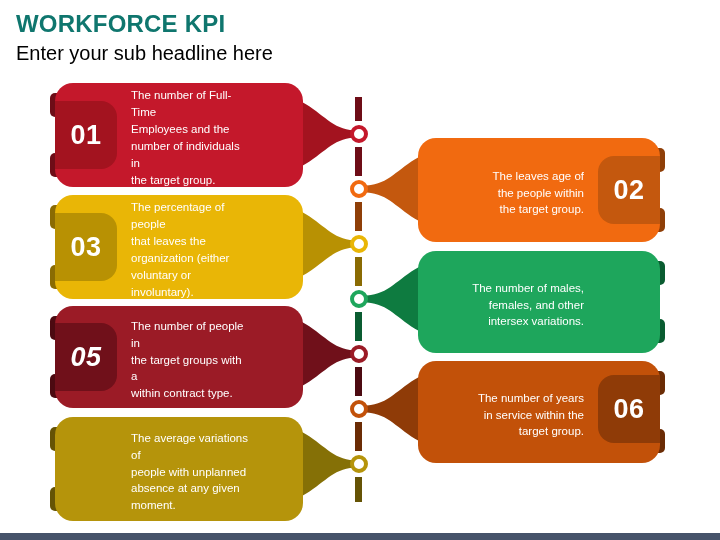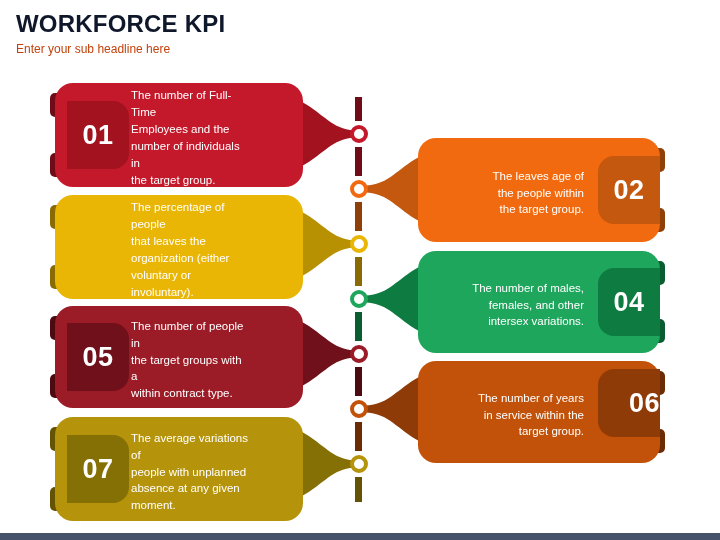--- a/index.html
+++ b/index.html
@@ -6,26 +6,26 @@
   .slide{
     position:relative;
     width:720px;height:540px;
     background:#ffffff;
     overflow:hidden;
     font-family:"Liberation Sans", sans-serif;
     margin:0 auto;
   }
   .title{
     position:absolute;left:16px;top:10px;
-    font-size:24px;font-weight:bold;color:#0f172a;
+    font-size:24px;font-weight:bold;color:#0f766e;
     letter-spacing:.2px;
   }
   .subtitle{
     position:absolute;left:16px;top:42px;
-    font-size:12px;color:#c2410c;
+    font-size:20px;color:#000000;
   }
   
   .kpi-card{position:absolute;z-index:2;}
   .kpi-card.left{left:55px;width:248px;}
   .kpi-card.right{left:418px;width:242px;}
   .card-bg{
     position:absolute;inset:0;border-radius:18px;
     background:var(--card);z-index:1;
   }
   .fold{
@@ -34,21 +34,21 @@
   }
   .left .fold{left:-5px;border-radius:5px 0 0 5px;}
   .right .fold{right:-5px;border-radius:0 5px 5px 0;}
   .fold.f-top{top:10px;}
   .fold.f-bot{bottom:10px;}
   .badge{
     position:absolute;width:62px;height:68px;z-index:2;
     background:var(--accent);
     display:flex;align-items:center;justify-content:center;
   }
-  .left  .badge{left:12px;border-radius:0 16px 16px 0;}
+  .left  .badge{left:0;border-radius:0 16px 16px 0;}
   .right .badge{right:0;border-radius:16px 0 0 16px;}
   .badge-num{
     color:#ffffff;font-size:27px;font-weight:bold;letter-spacing:.5px;
   }
   .text-wrap{
     position:absolute;inset:0;z-index:2;
     display:flex;align-items:center;margin-top:6px;
   }
   .left  .text-wrap{padding:0 52px 0 76px;}
   .right .text-wrap{padding:0 76px 0 48px;justify-content:flex-end;}
@@ -114,89 +114,86 @@
       </div>
   </div>
 
   <div class="kpi-card left" style="--card: #E9B606; --accent: #B89103; --dark: #8A6B03; top: 195px; height: 104px;">
     <div class="fold f-top"></div>
     <div class="fold f-bot"></div>
     <div class="card-bg"></div>
     <svg class="funnel" viewBox="0 0 52 64" style="top: 17px;">
       <path class="fpath" d="M0,0 C22,12 30,27 52,28.5 L52,35.5 C30,37 22,52 0,64 Z" fill="#B89103"></path>
     </svg>
+    <div class="badge" style="top: 18px;">
+      <span class="badge-num">03</span>
+    </div>
     <div class="text-wrap">
         <div class="card-text">The percentage of people
 that leaves the
 organization (either
 voluntary or involuntary).</div>
       </div>
   </div>
 
   <div class="kpi-card right" style="--card: #1EA65C; --accent: #0E7B40; --dark: #0A5C31; top: 251px; height: 102px;">
     <div class="fold f-top"></div>
     <div class="fold f-bot"></div>
     <div class="card-bg"></div>
     <svg class="funnel" viewBox="0 0 52 64" style="top: 16px;">
       <path class="fpath" d="M52,0 C30,12 22,27 0,28.5 L0,35.5 C22,37 30,52 52,64 Z" fill="#0E7B40"></path>
     </svg>
-    <div class="badge" style="top: 17px;">
-      <span class="badge-num">04</span>
-    </div>
     <div class="text-wrap">
         <div class="card-text">The number of males,
 females, and other
 intersex variations.</div>
       </div>
   </div>
 
   <div class="kpi-card left" style="--card: #9B1B26; --accent: #70101A; --dark: #4C0A11; top: 306px; height: 102px;">
     <div class="fold f-top"></div>
     <div class="fold f-bot"></div>
     <div class="card-bg"></div>
     <svg class="funnel" viewBox="0 0 52 64" style="top: 16px;">
       <path class="fpath" d="M0,0 C22,12 30,27 52,28.5 L52,35.5 C30,37 22,52 0,64 Z" fill="#70101A"></path>
     </svg>
-    <div class="badge" style="top: 17px;">
+    <div class="badge" style="top: 17px; font-style: italic;">
       <span class="badge-num">05</span>
     </div>
     <div class="text-wrap">
         <div class="card-text">The number of people in
 the target groups with a
 within contract type.</div>
       </div>
   </div>
 
   <div class="kpi-card right" style="--card: #C25109; --accent: #8F3B07; --dark: #6B2C05; top: 361px; height: 102px;">
     <div class="fold f-top"></div>
     <div class="fold f-bot"></div>
     <div class="card-bg"></div>
     <svg class="funnel" viewBox="0 0 52 64" style="top: 16px;">
       <path class="fpath" d="M52,0 C30,12 22,27 0,28.5 L0,35.5 C22,37 30,52 52,64 Z" fill="#8F3B07"></path>
     </svg>
-    <div class="badge" style="top: 8px; justify-content: flex-end;">
+    <div class="badge" style="top: 14px;">
       <span class="badge-num">06</span>
     </div>
     <div class="text-wrap">
         <div class="card-text">The number of years
 in service within the
 target group.</div>
       </div>
   </div>
 
   <div class="kpi-card left" style="--card: #B5940B; --accent: #857006; --dark: #655305; top: 417px; height: 104px;">
     <div class="fold f-top"></div>
     <div class="fold f-bot"></div>
     <div class="card-bg"></div>
     <svg class="funnel" viewBox="0 0 52 64" style="top: 15px;">
       <path class="fpath" d="M0,0 C22,12 30,27 52,28.5 L52,35.5 C30,37 22,52 0,64 Z" fill="#857006"></path>
     </svg>
-    <div class="badge" style="top: 18px;">
-      <span class="badge-num">07</span>
-    </div>
     <div class="text-wrap">
         <div class="card-text">The average variations of
 people with unplanned
 absence at any given
 moment.</div>
       </div>
   </div>
 
   <div id="spine">
       <div class="spine-seg" style="top: 97px; height: 24px; background: rgb(110, 13, 23);"></div>

